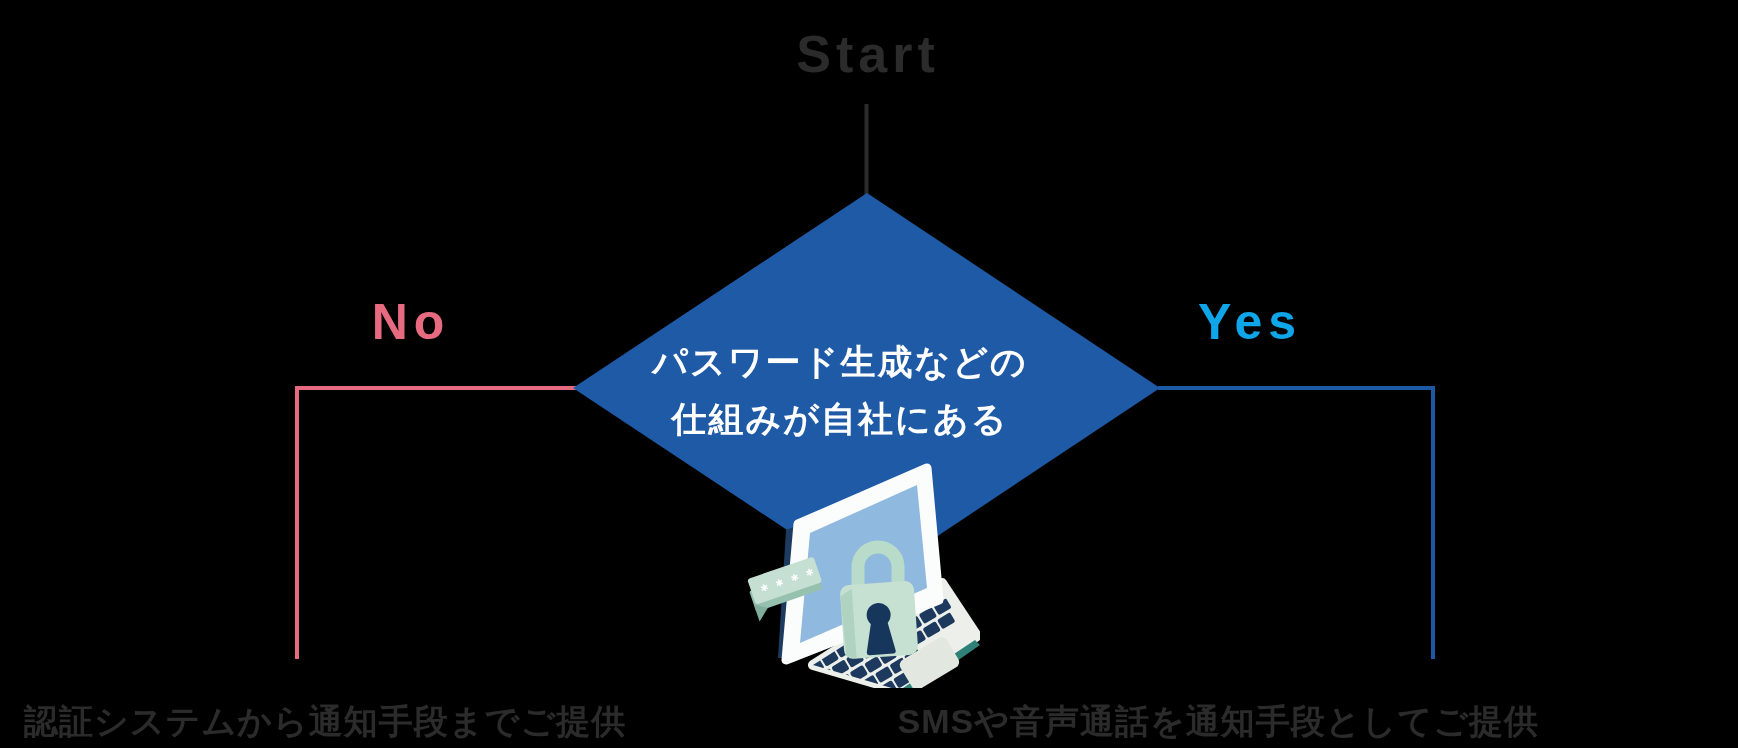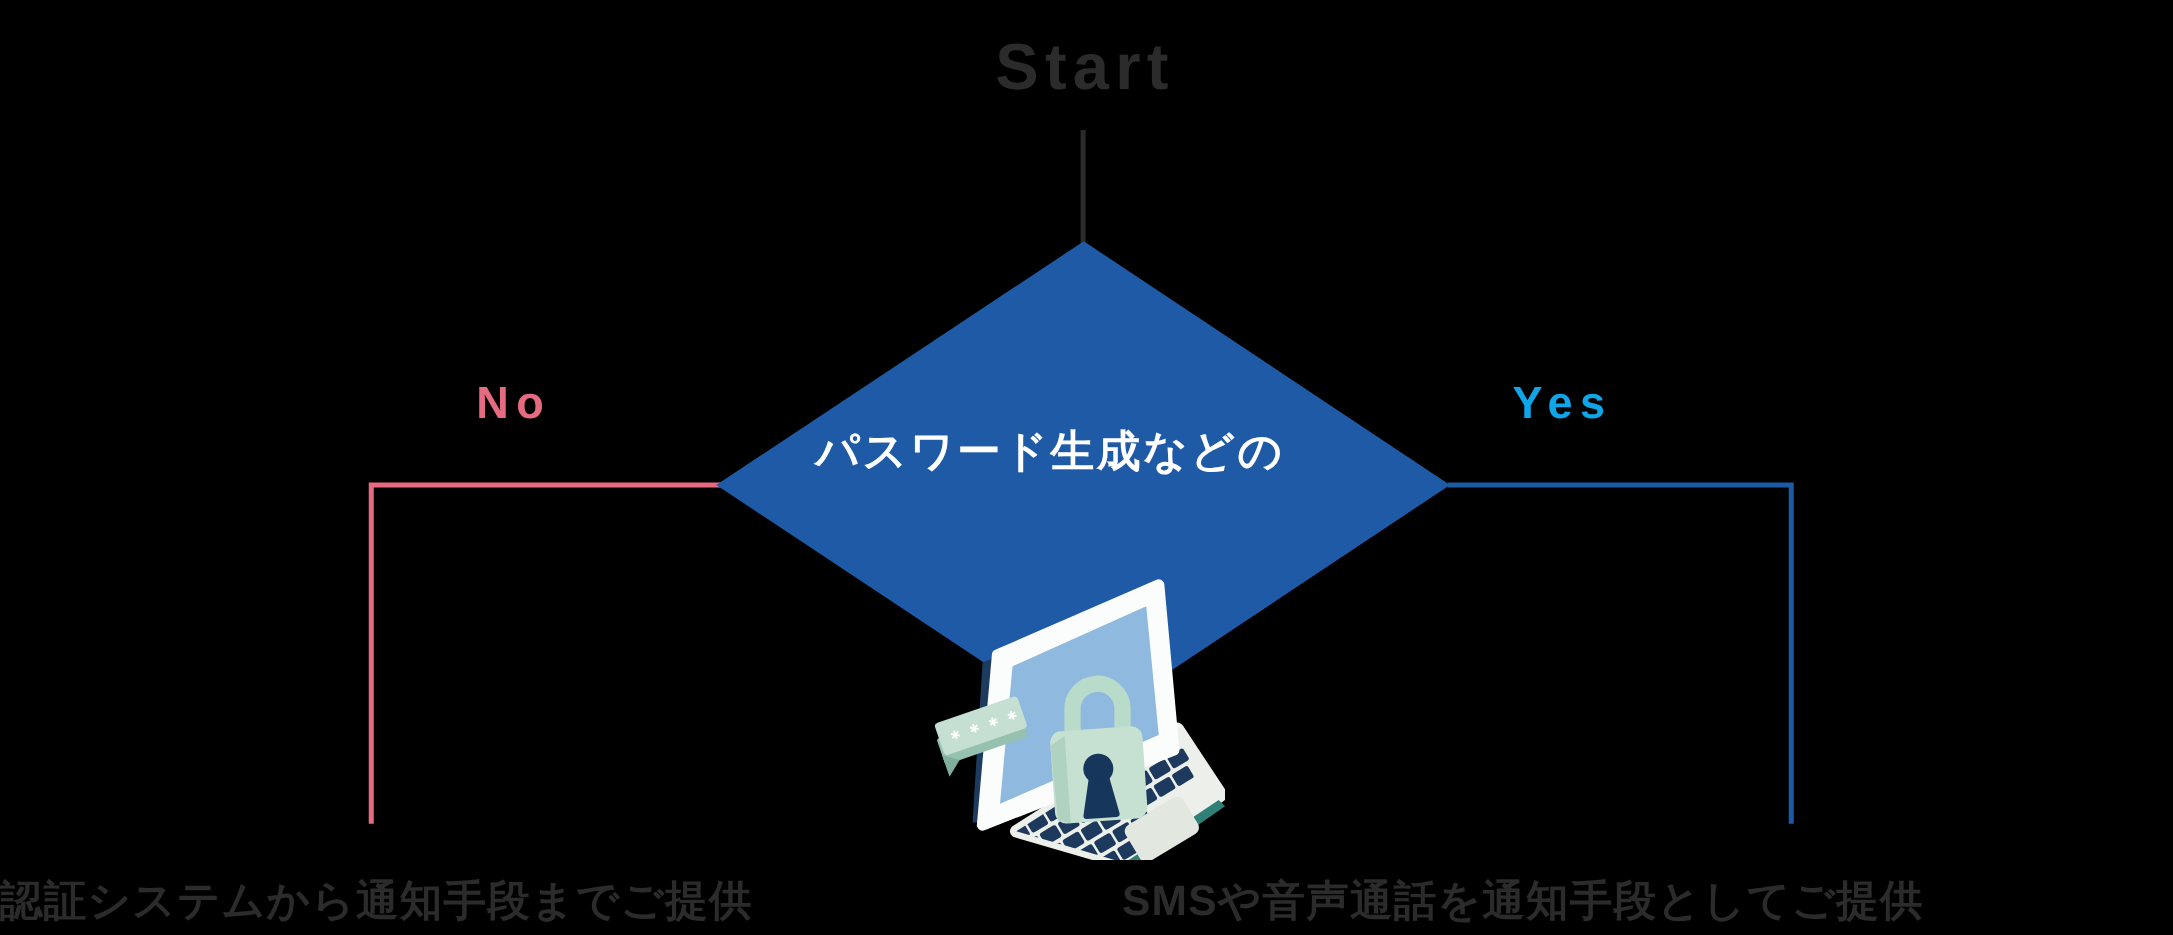--- a/index.html
+++ b/index.html
@@ -12,36 +12,36 @@
   .stage{ position:relative; width:1541px; height:748px; background:#000; }
   .abs{ position:absolute; }
   .start-label{
     left:668px; top:24px; width:400px;
     text-align:center;
     font-size:52px; font-weight:700; letter-spacing:5px;
     color:#2b2b2b;
   }
   .branch-label{
     top:297px; width:160px; text-align:center;
-    font-size:36px; line-height:50px; font-weight:700; letter-spacing:6px;
+    font-size:50px; line-height:50px; font-weight:700; letter-spacing:6px;
   }
   .no-label{ left:331px; color:#e66b81; }
   .yes-label{ left:1170px; color:#0ea5e9; }
   .decision-text{
     left:638px; top:333px; width:404px;
     text-align:center;
     font-size:35px; line-height:57px; font-weight:700; letter-spacing:2px;
     color:#ffffff;
   }
   .result-text{
     top:699px;
     font-size:34px; line-height:44px; font-weight:700; letter-spacing:1px;
     color:#2b2b2b; white-space:nowrap;
   }
-  .result-no{ left:0px; }
+  .result-no{ left:0px;padding-left:24px; }
   .result-yes{ right:2px; }
   svg{ display:block; }
   .connector-canvas{ left:0; top:0; }
   .laptop{ left:680px; top:428px; }
 </style>
 </head>
 <body>
 
 <div class="stage">
 
@@ -53,20 +53,21 @@
   </svg>
 
   <div class="abs start-label">Start</div>
 
   <div class="abs branch-label no-label">No</div>
 
   <div class="abs branch-label yes-label">Yes</div>
 
   <div class="abs decision-text">
     <div>パスワード生成などの</div>
+    <div>仕組みが自社にある</div>
   </div>
 
   <div class="abs result-text result-no">認証システムから通知手段までご提供</div>
 
   <div class="abs result-text result-yes">SMSや音声通話を通知手段としてご提供</div>
 
   <svg class="abs laptop" width="300" height="260" viewBox="0 0 300 260">
     <defs>
       <clipPath id="deckClip">
         <polygon points="133,237 262,155 297,208 222,263"></polygon>

